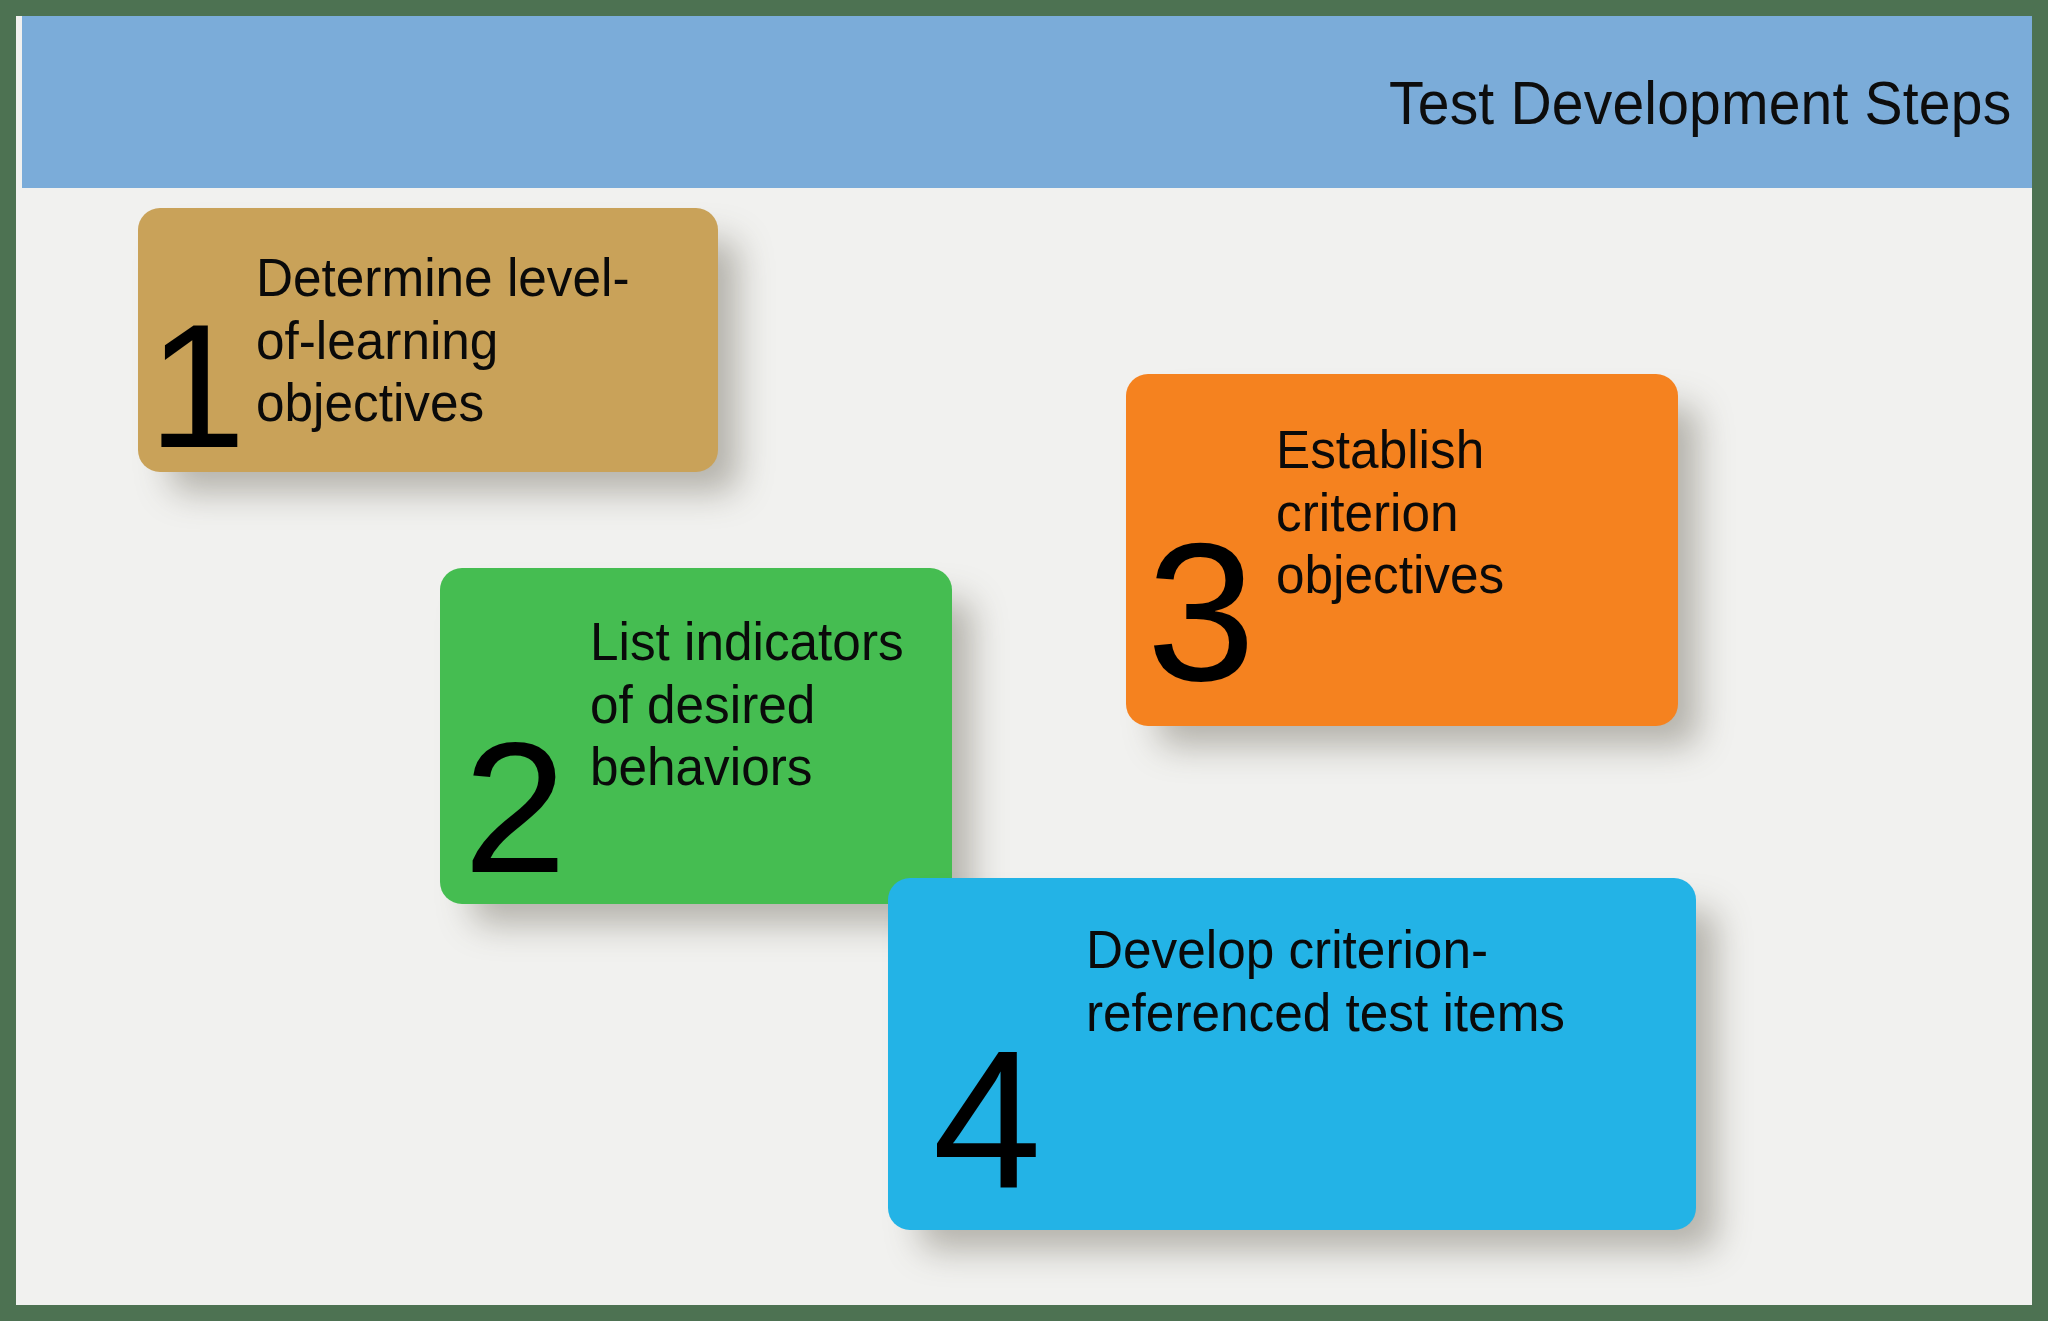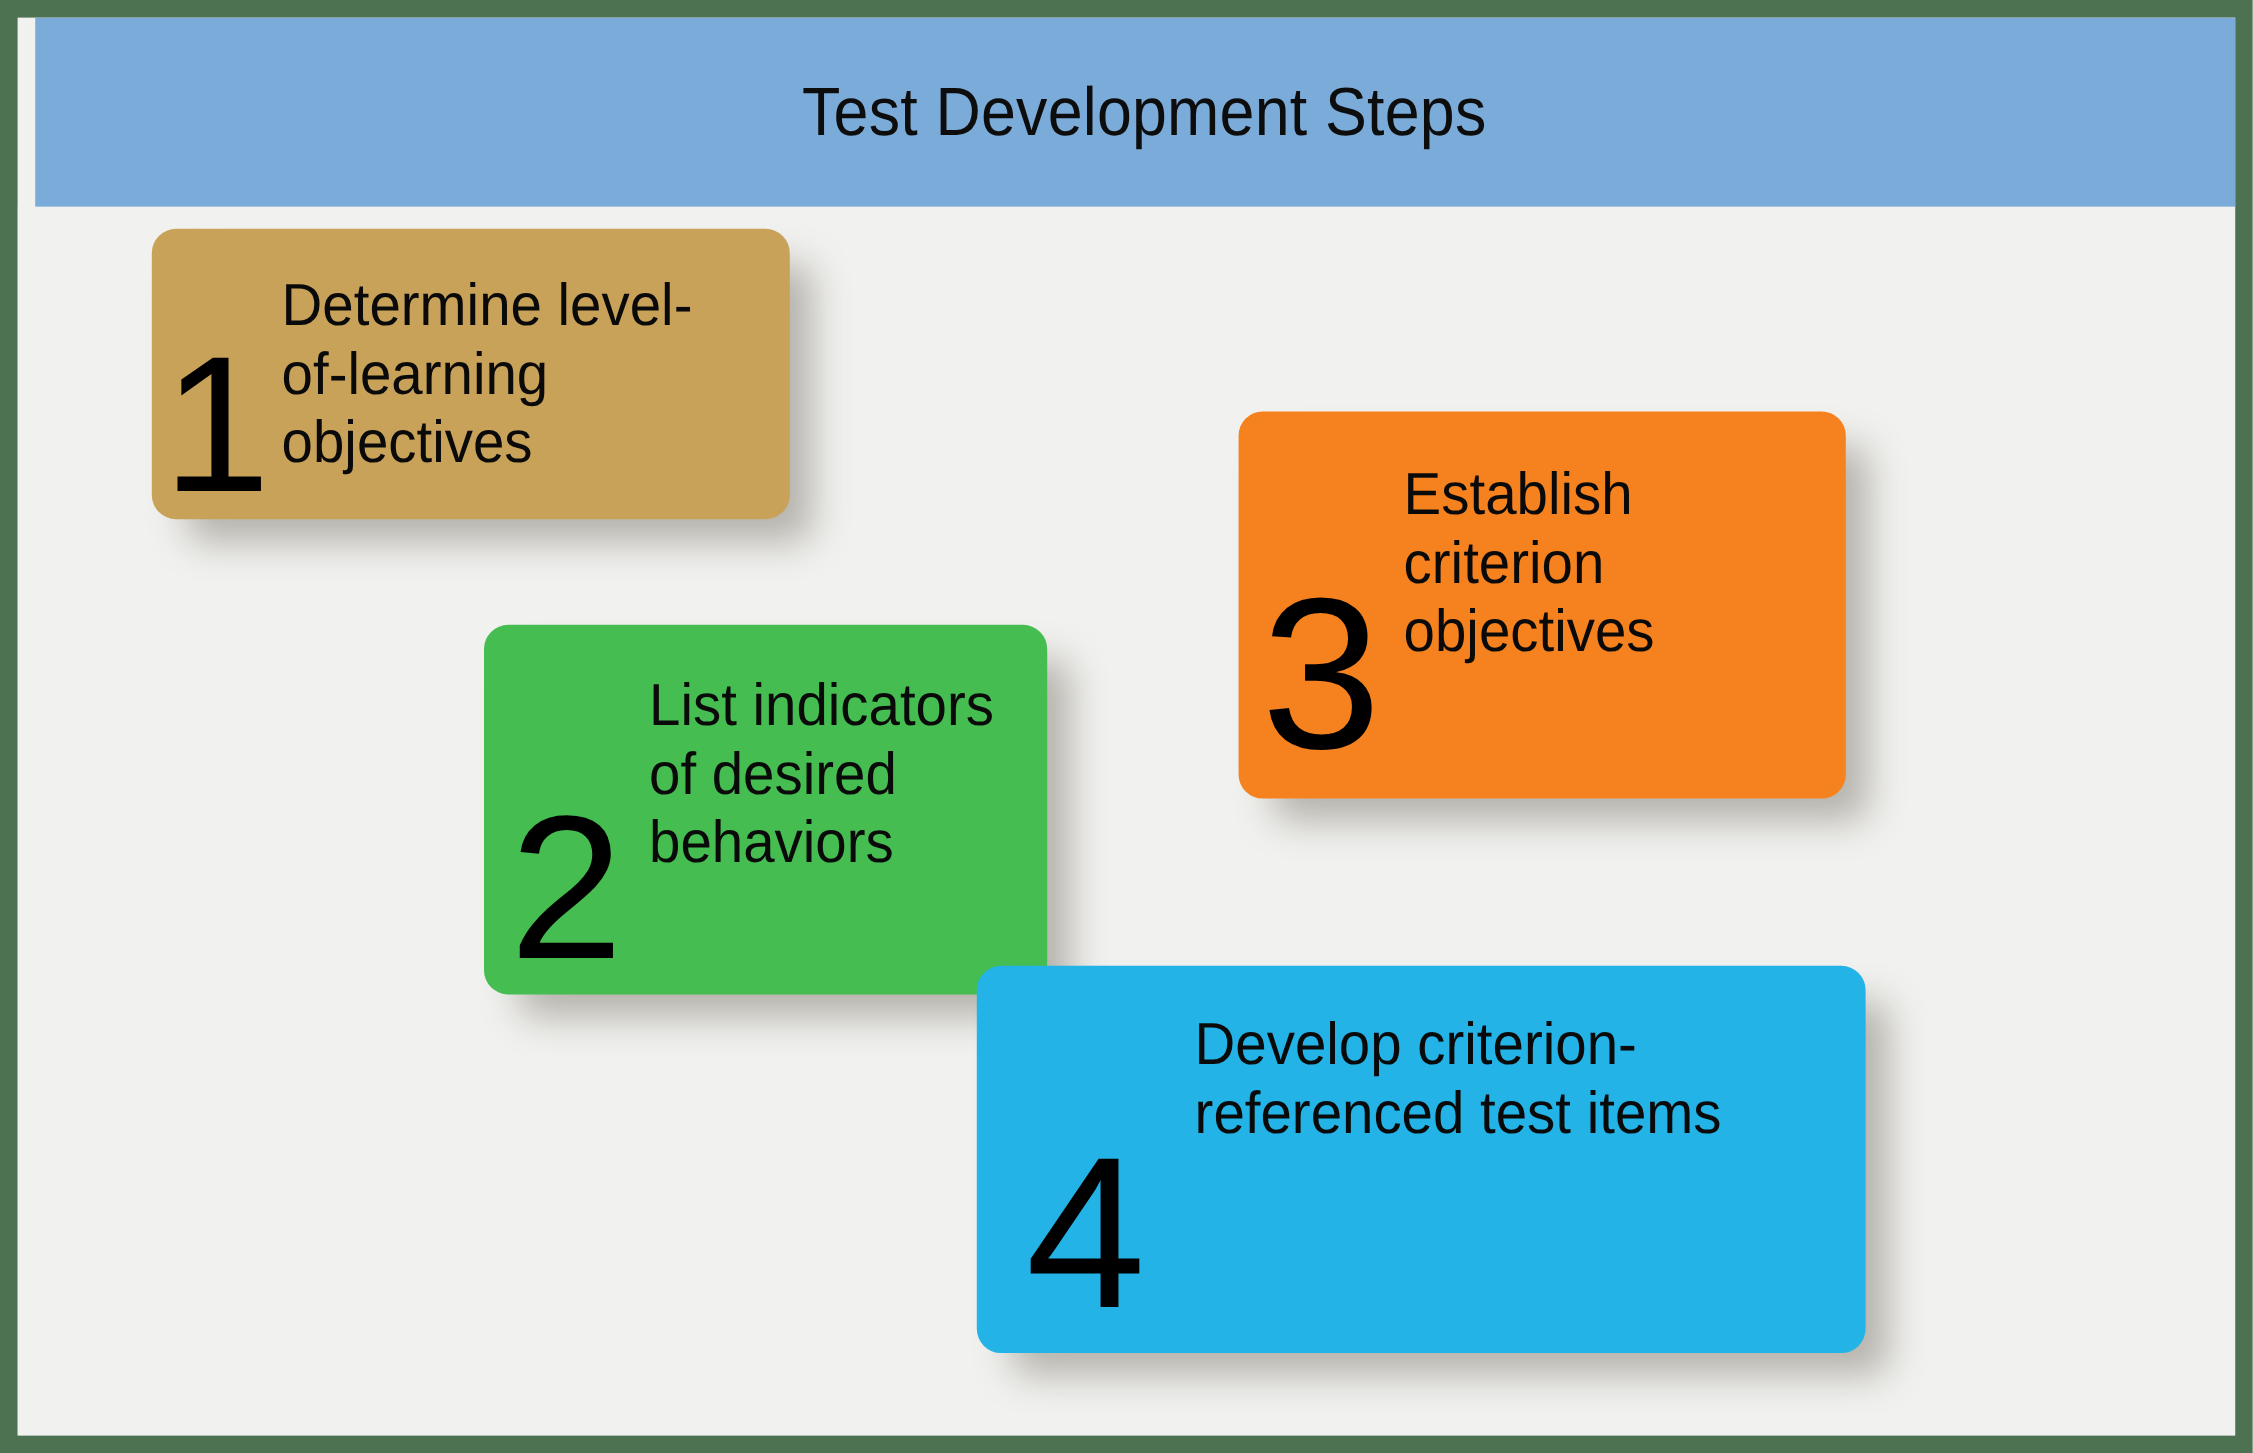--- a/index.html
+++ b/index.html
@@ -18,28 +18,28 @@
     height: 1321px;
     box-sizing: border-box;
     border: 16px solid #4d7252;
     background: #f1f1ef;
     overflow: hidden;
   }
 
   
   .title-bar {
     position: absolute;
-    left: 16px;
+    left: 6px;
     top: 0;
     width: 2016px;
     height: 172px;
     background: #7bacd9;
     display: flex;
     align-items: center;
-    justify-content: center;
+    justify-content: flex-end;
   }
   .title-text {
     font-family: "Liberation Sans", sans-serif;
     font-size: 62px;
     font-weight: 400;
     color: #0d0d0d;
     letter-spacing: 0.2px;
     transform: scaleX(0.92);
     white-space: nowrap;
   }

